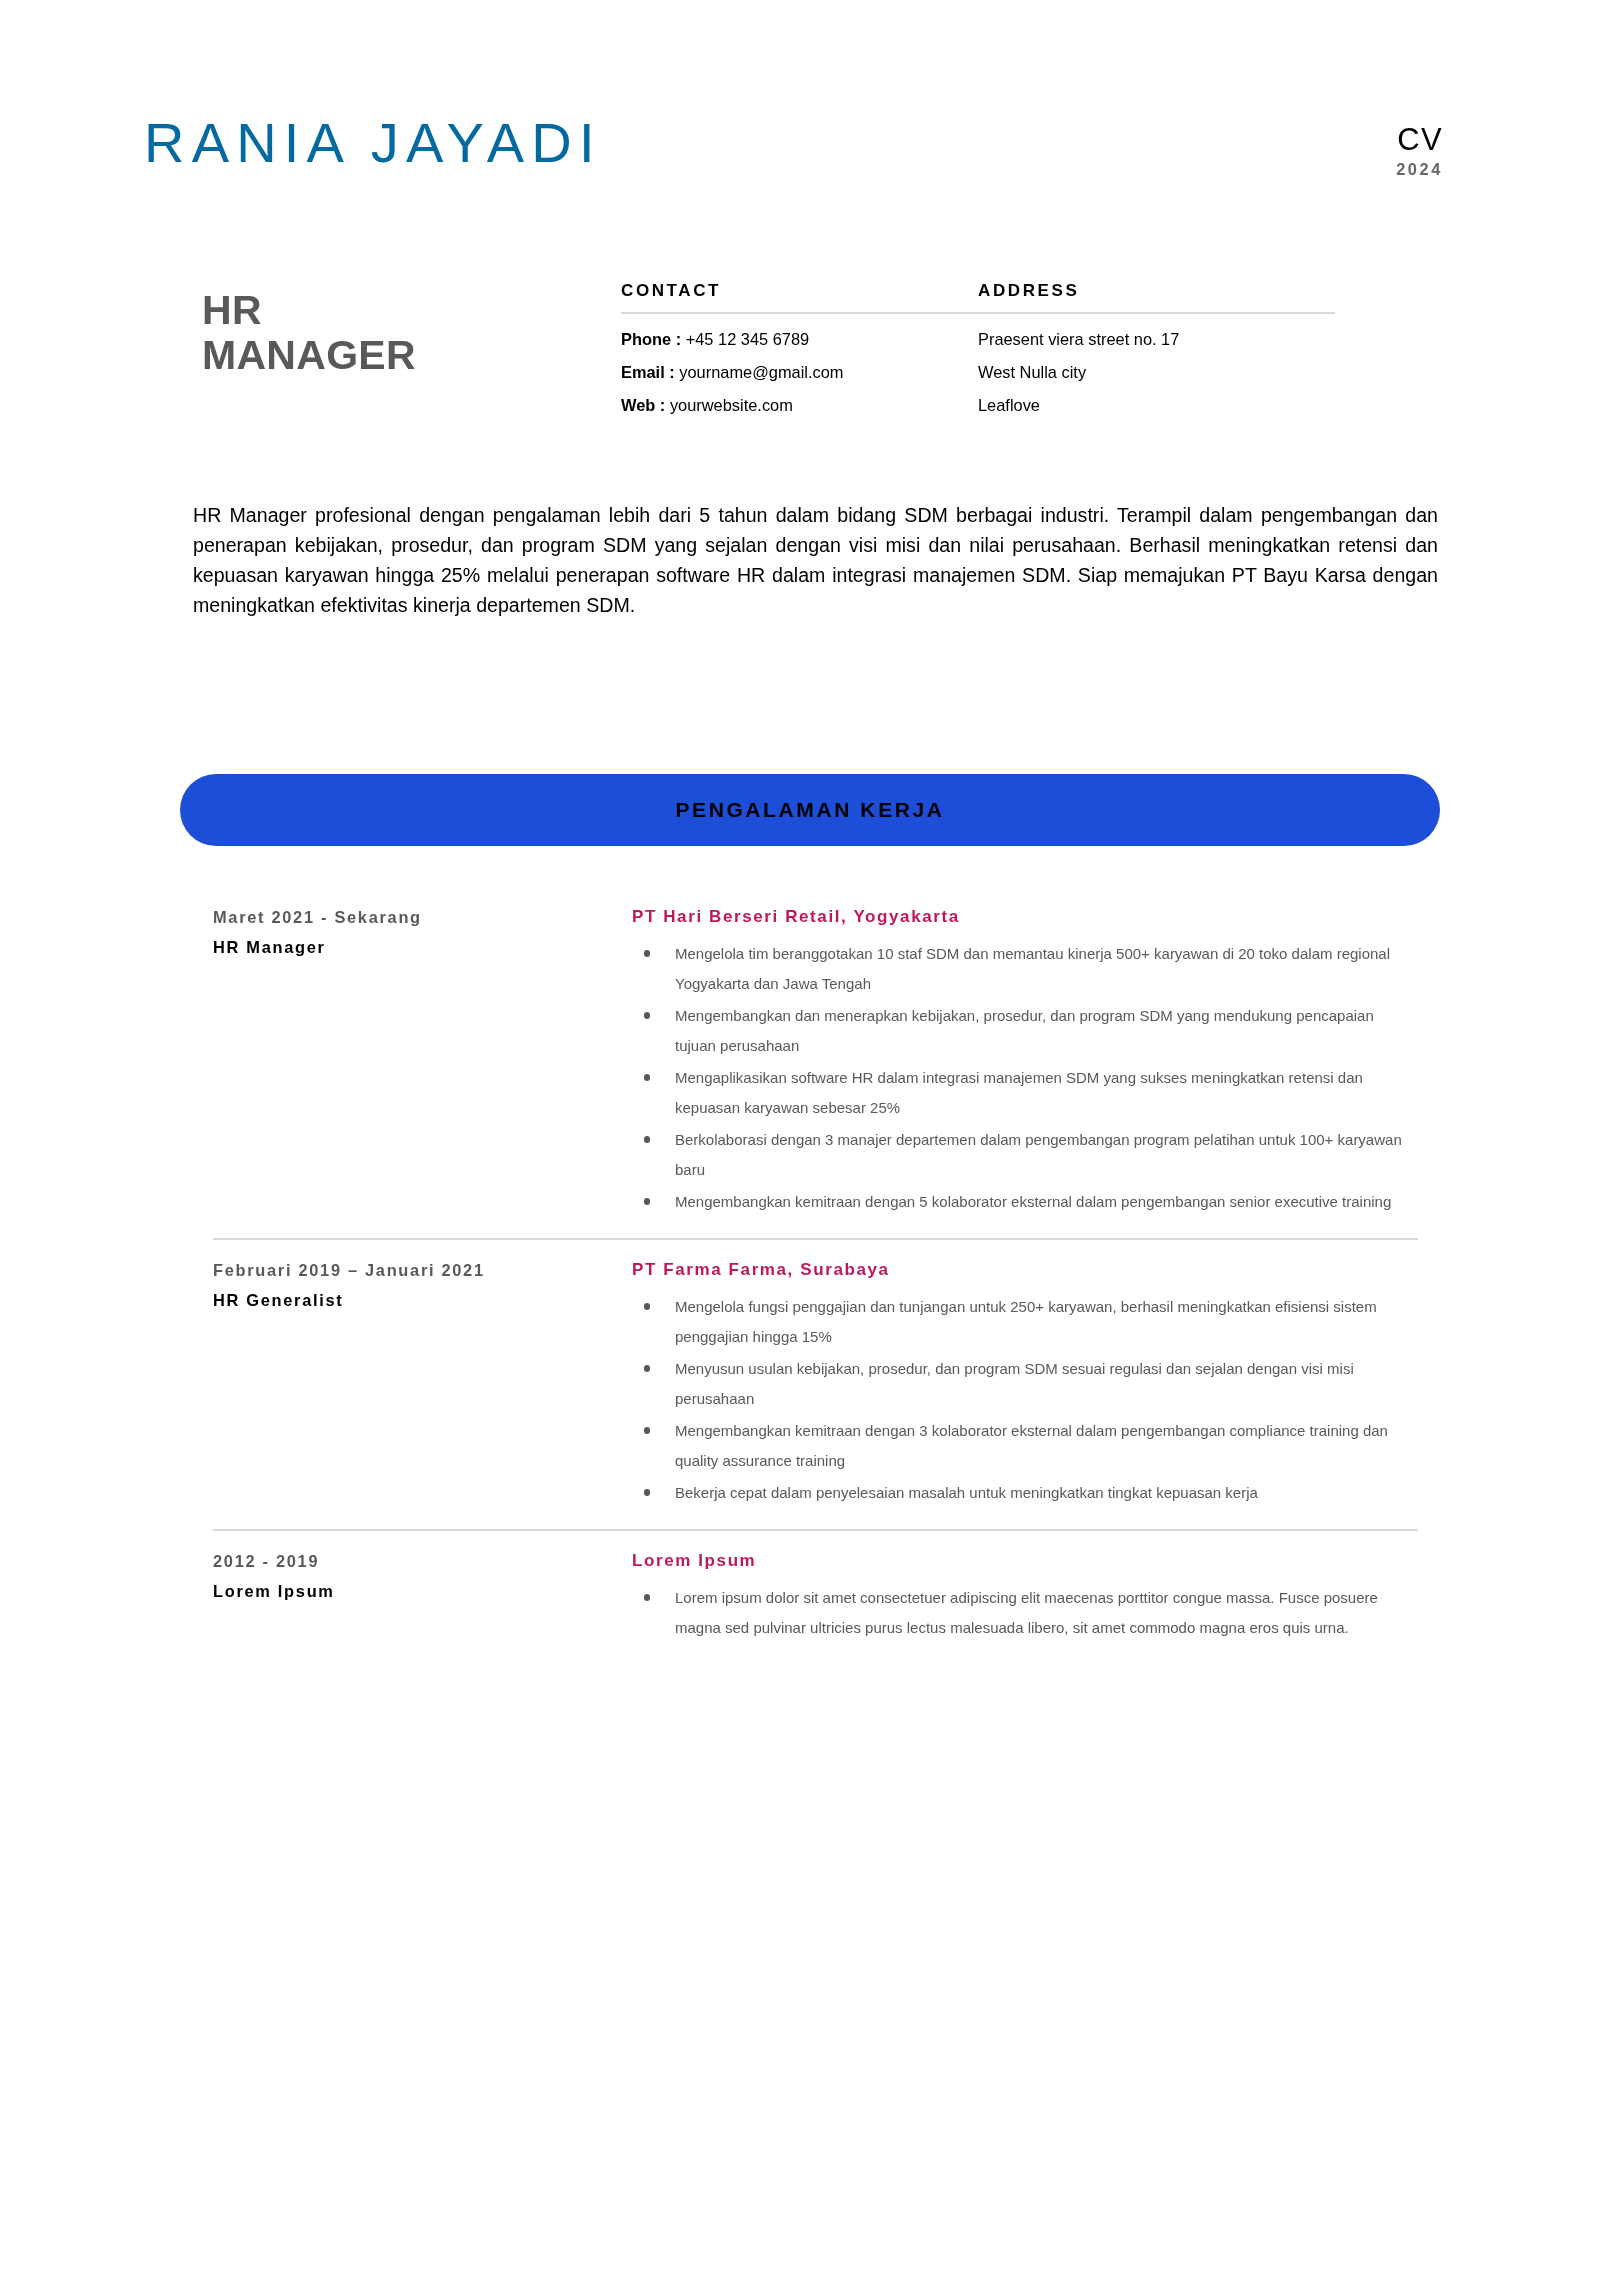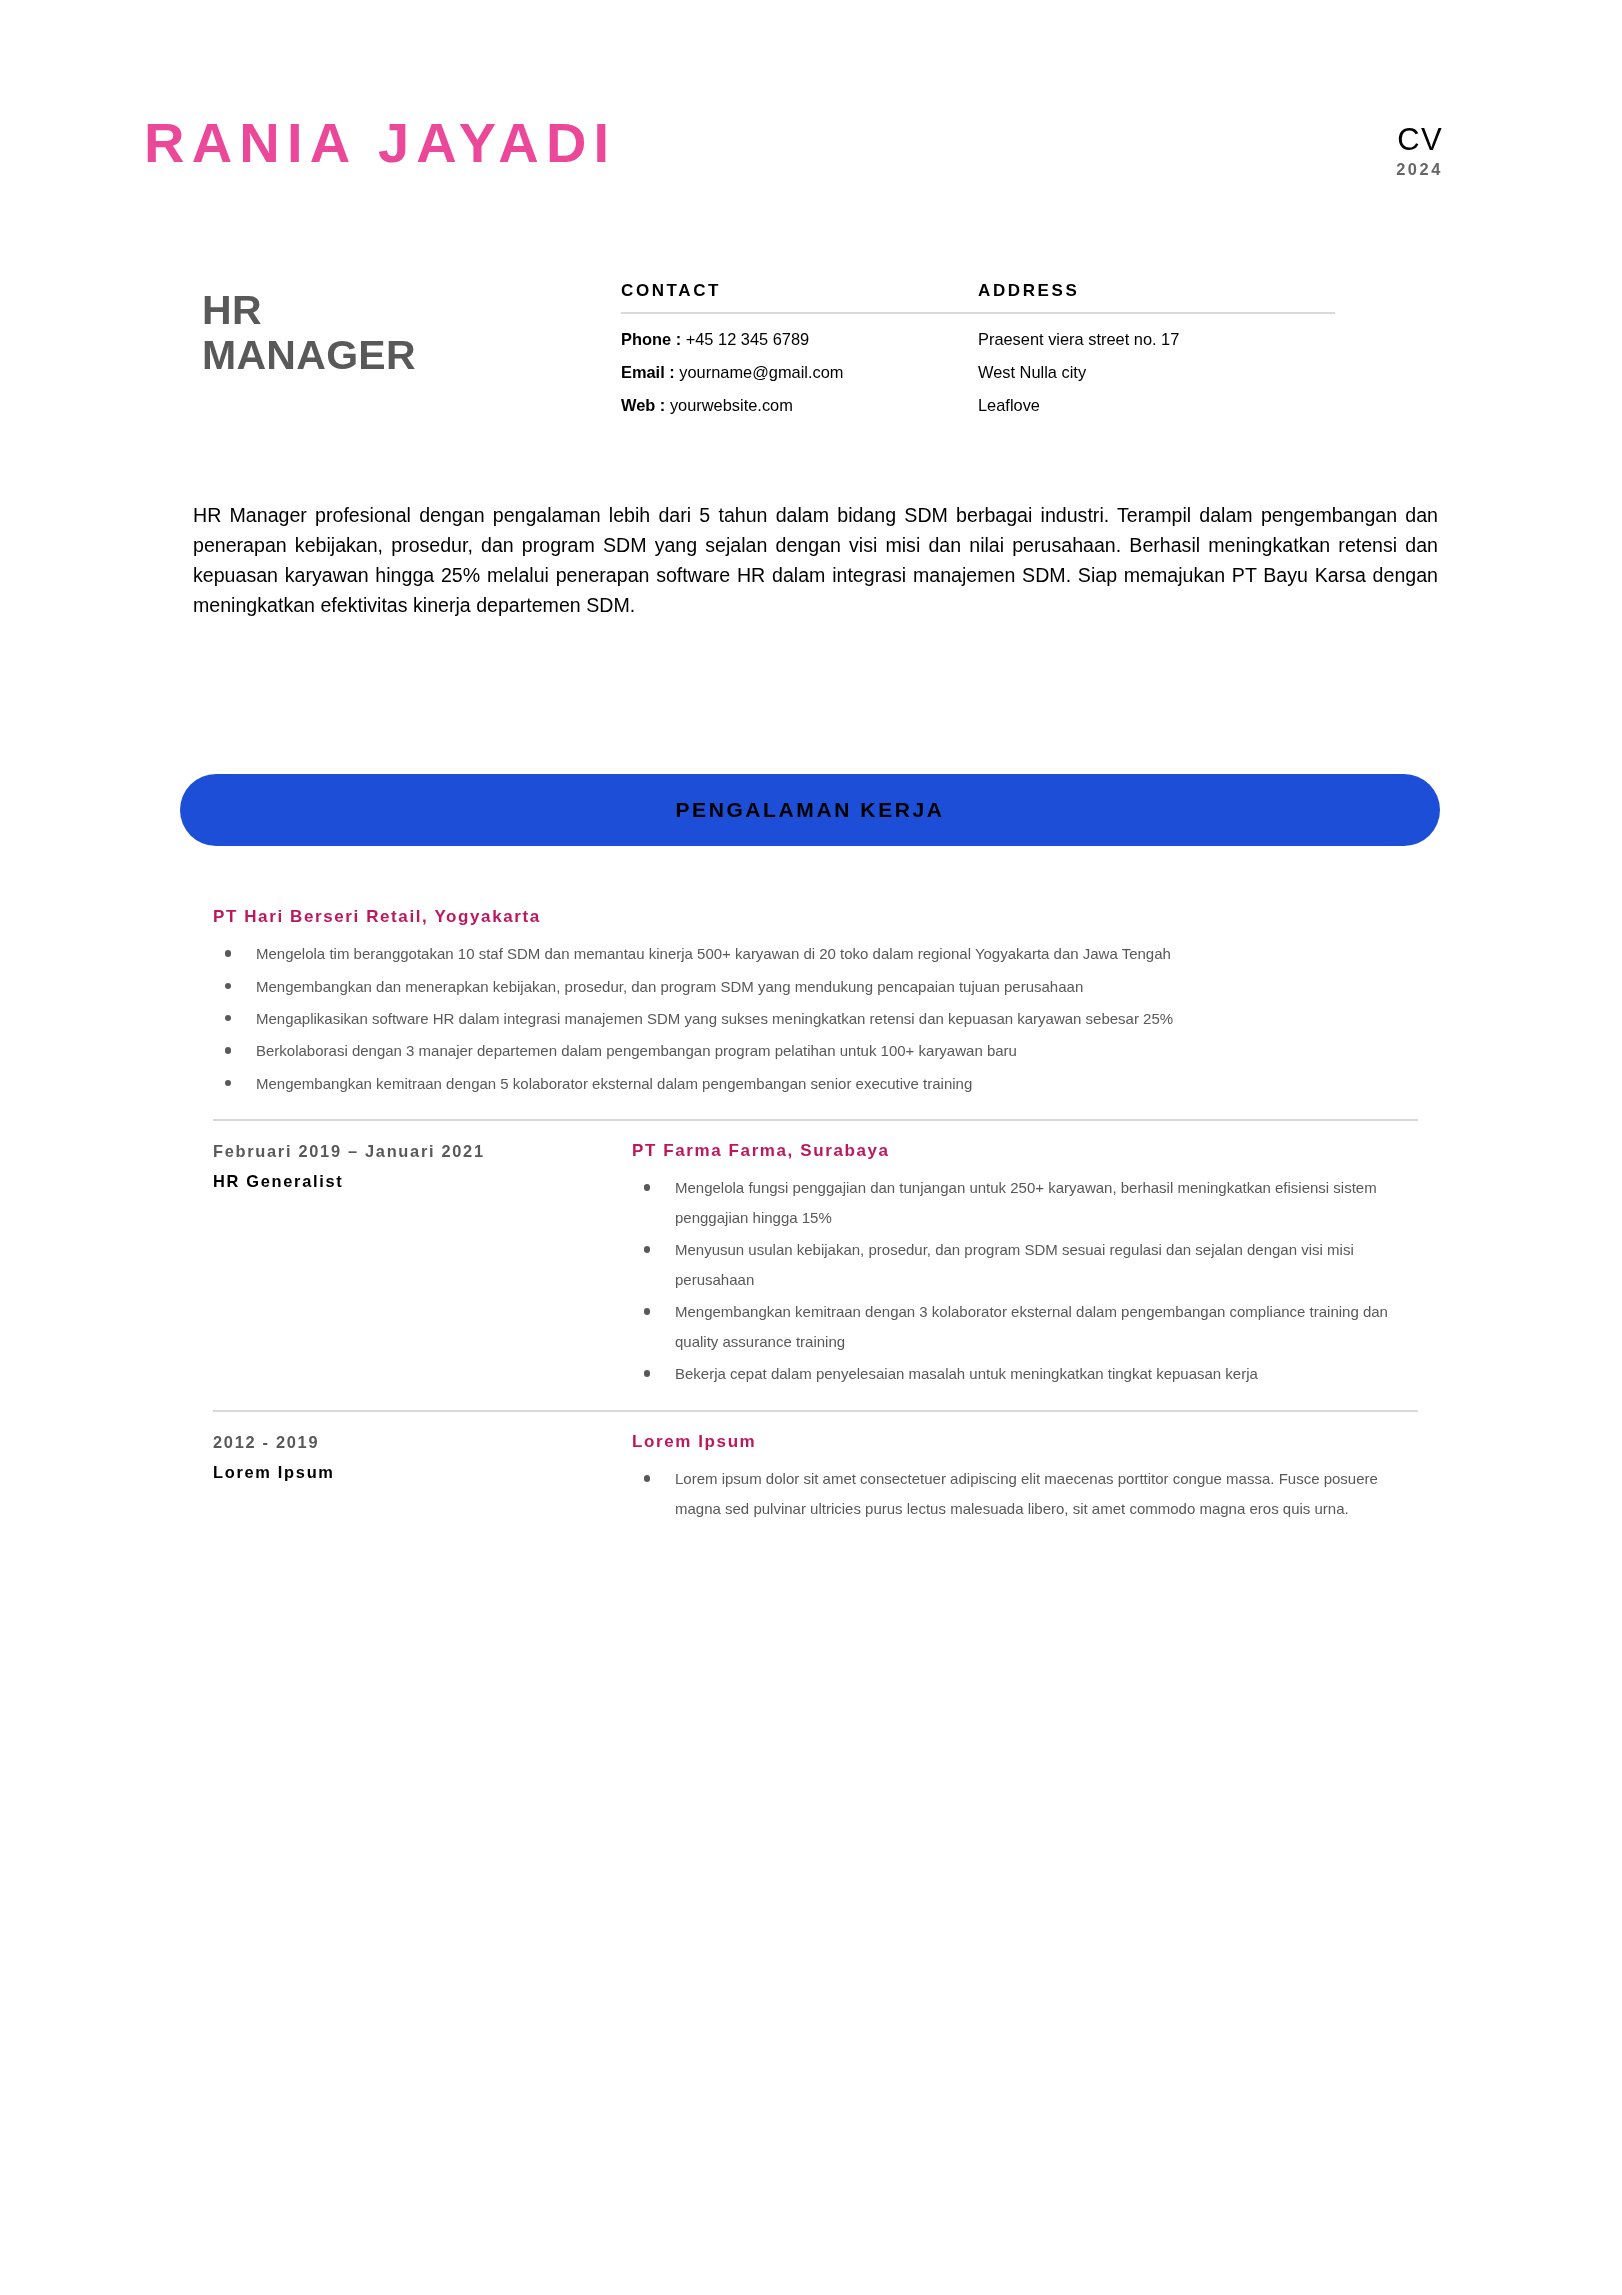--- a/index.html
+++ b/index.html
@@ -30,24 +30,24 @@
     left: 144px;
     top: 115px;
     width: 1299px;
     display: flex;
     align-items: flex-start;
     justify-content: space-between;
   }
 
   .name {
     font-size: 56px;
-    font-weight: bold;
+    font-weight: normal;
     letter-spacing: 7.2px;
     line-height: 1.0;
-    color: #ec4899;
+    color: #0369a1;
     white-space: nowrap;
   }
 
   .header-right {
     text-align: right;
     padding-top: 9.2px;
   }
 
   .cv-label {
     font-size: 31px;
@@ -275,20 +275,24 @@
   </div>
 
   <div class="summary">HR Manager profesional dengan pengalaman lebih dari 5 tahun dalam bidang SDM berbagai industri. Terampil dalam pengembangan dan penerapan kebijakan, prosedur, dan program SDM yang sejalan dengan visi misi dan nilai perusahaan. Berhasil meningkatkan retensi dan kepuasan karyawan hingga 25% melalui penerapan software HR dalam integrasi manajemen SDM. Siap memajukan PT Bayu Karsa dengan meningkatkan efektivitas kinerja departemen SDM.</div>
 
   <div class="section-banner">
     <span class="section-banner-label">PENGALAMAN KERJA</span>
   </div>
 
   <div class="experience" id="experience-list">
       <div class="exp-entry">
+        <div class="exp-left">
+          <div class="exp-date">Maret 2021 - Sekarang</div>
+          <div class="exp-role">HR Manager</div>
+        </div>
         <div class="exp-right">
           <div class="exp-company">PT Hari Berseri Retail, Yogyakarta</div>
           <ul class="exp-bullets">
             <li><span class="bullet-dot"></span>Mengelola tim beranggotakan 10 staf SDM dan memantau kinerja 500+ karyawan di 20 toko dalam regional Yogyakarta dan Jawa Tengah</li>
             <li><span class="bullet-dot"></span>Mengembangkan dan menerapkan kebijakan, prosedur, dan program SDM yang mendukung pencapaian tujuan perusahaan</li>
             <li><span class="bullet-dot"></span>Mengaplikasikan software HR dalam integrasi manajemen SDM yang sukses meningkatkan retensi dan kepuasan karyawan sebesar 25%</li>
             <li><span class="bullet-dot"></span>Berkolaborasi dengan 3 manajer departemen dalam pengembangan program pelatihan untuk 100+ karyawan baru</li>
             <li><span class="bullet-dot"></span>Mengembangkan kemitraan dengan 5 kolaborator eksternal dalam pengembangan senior executive training</li>
           </ul>
         </div>

